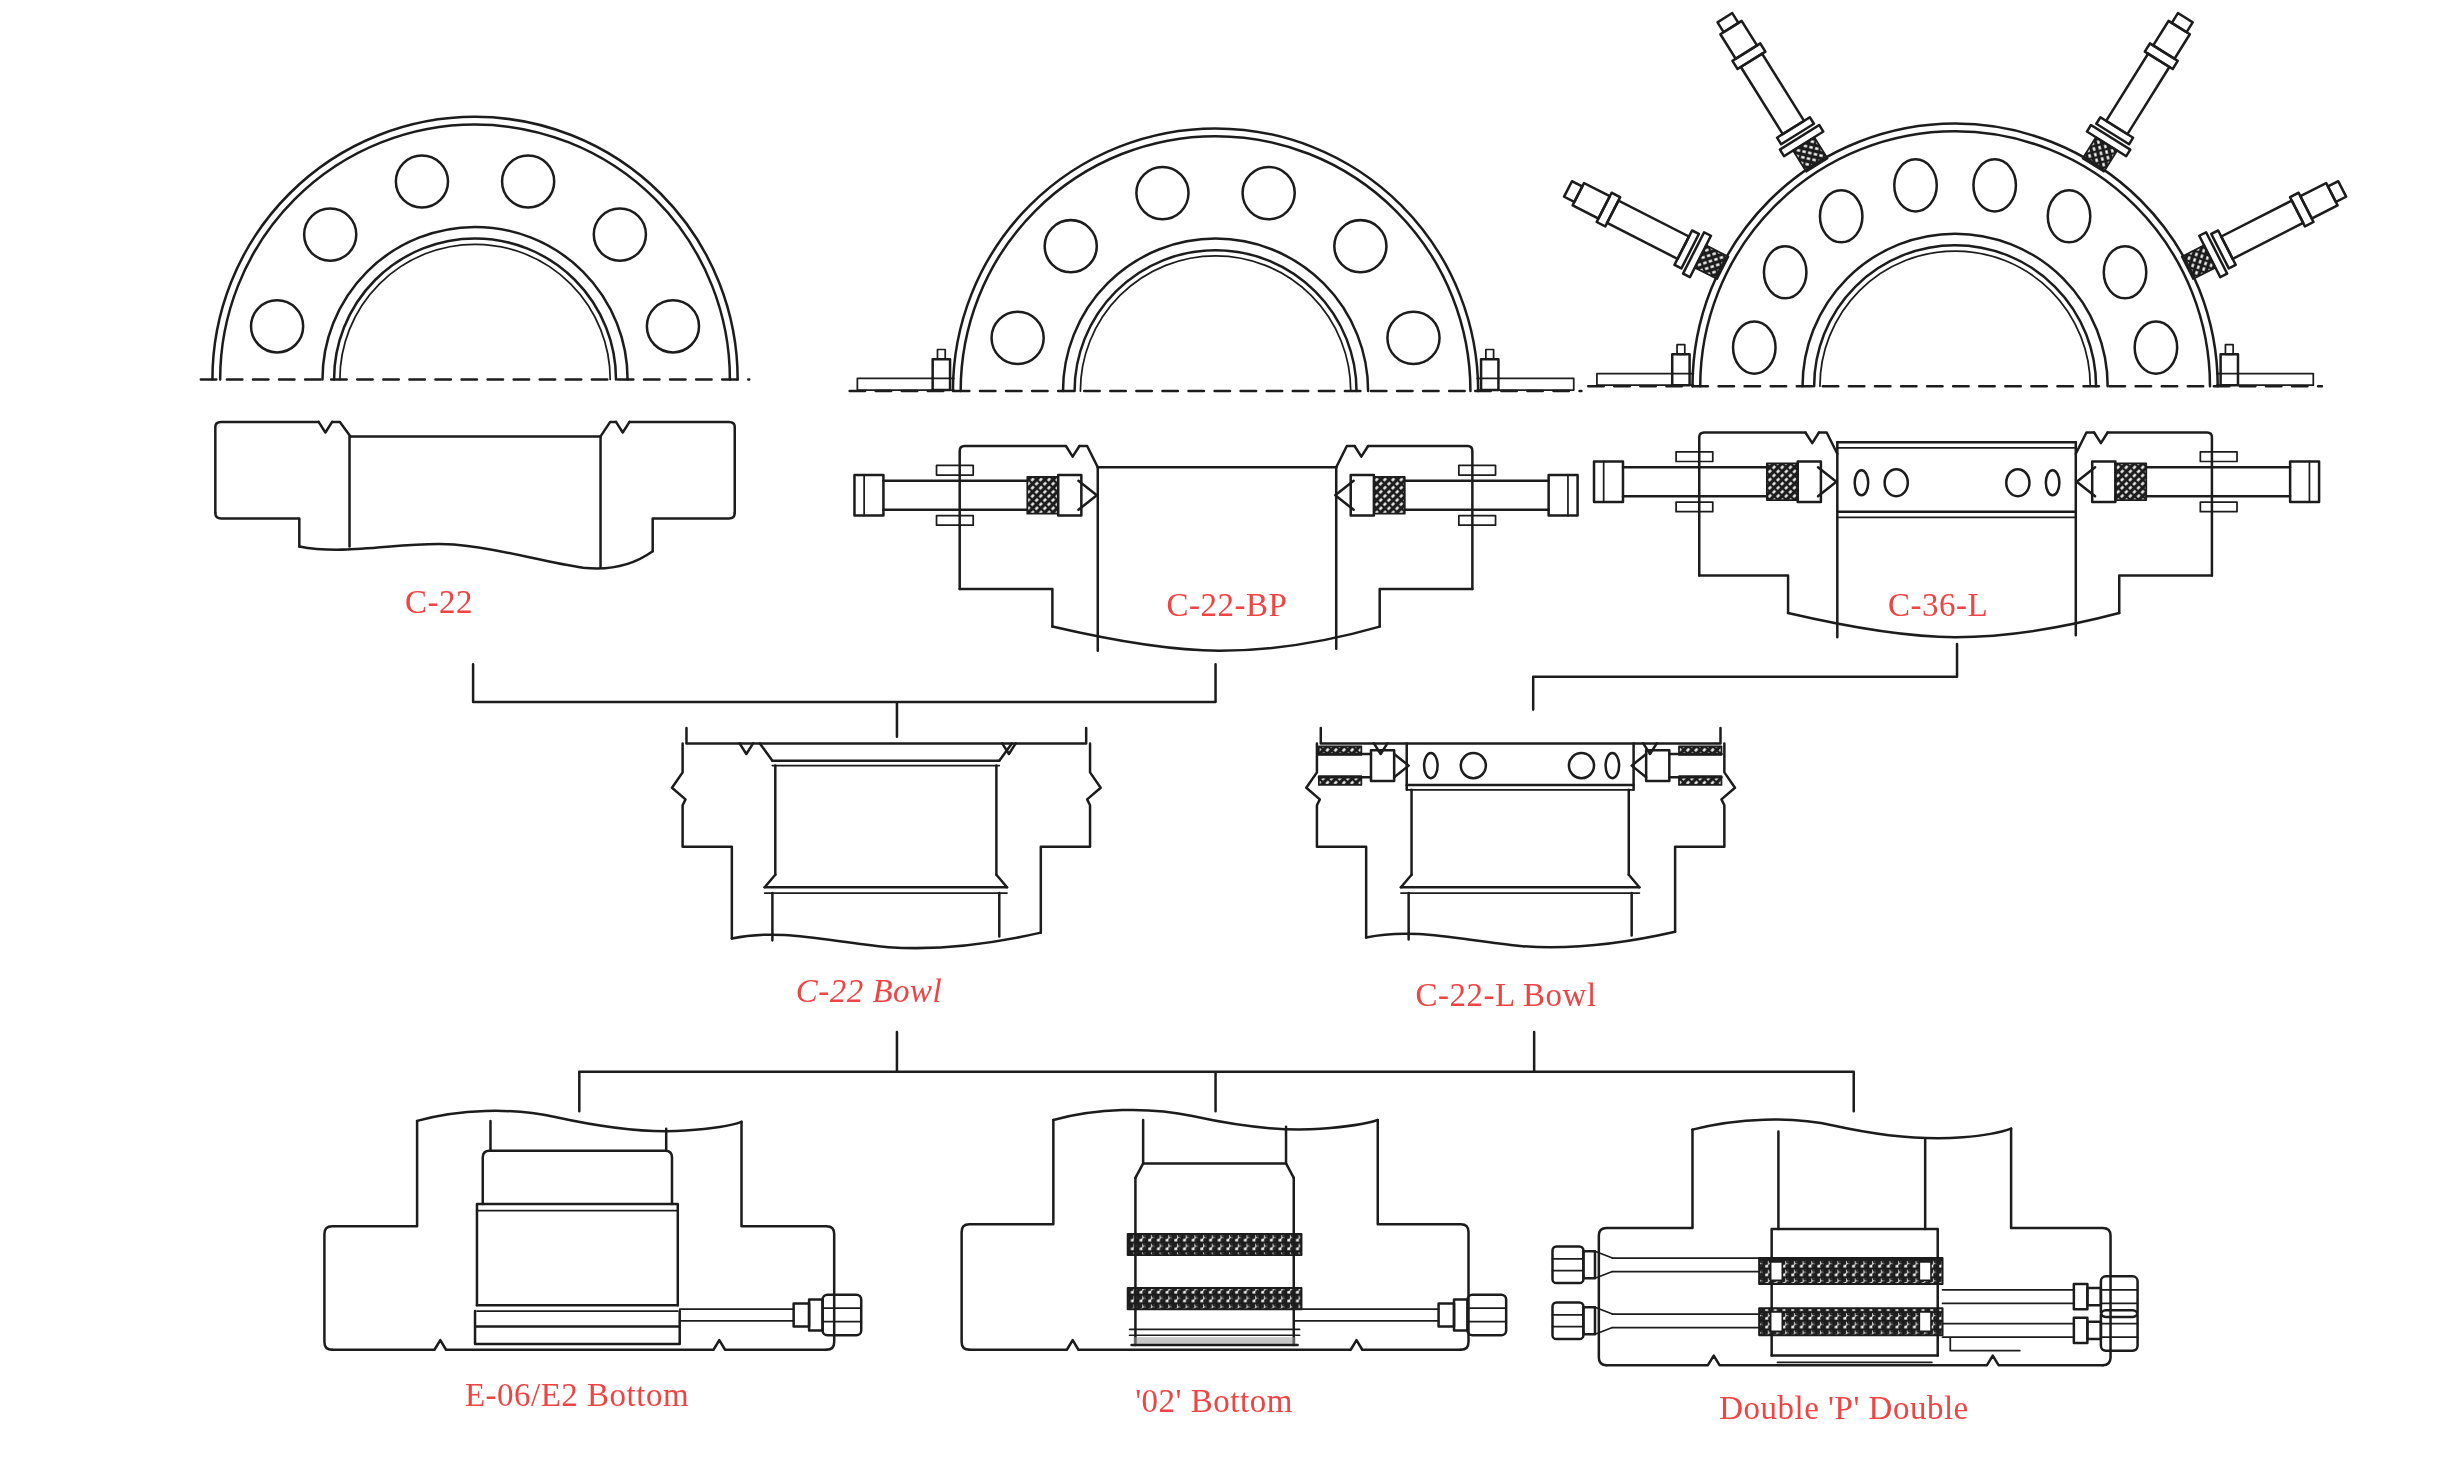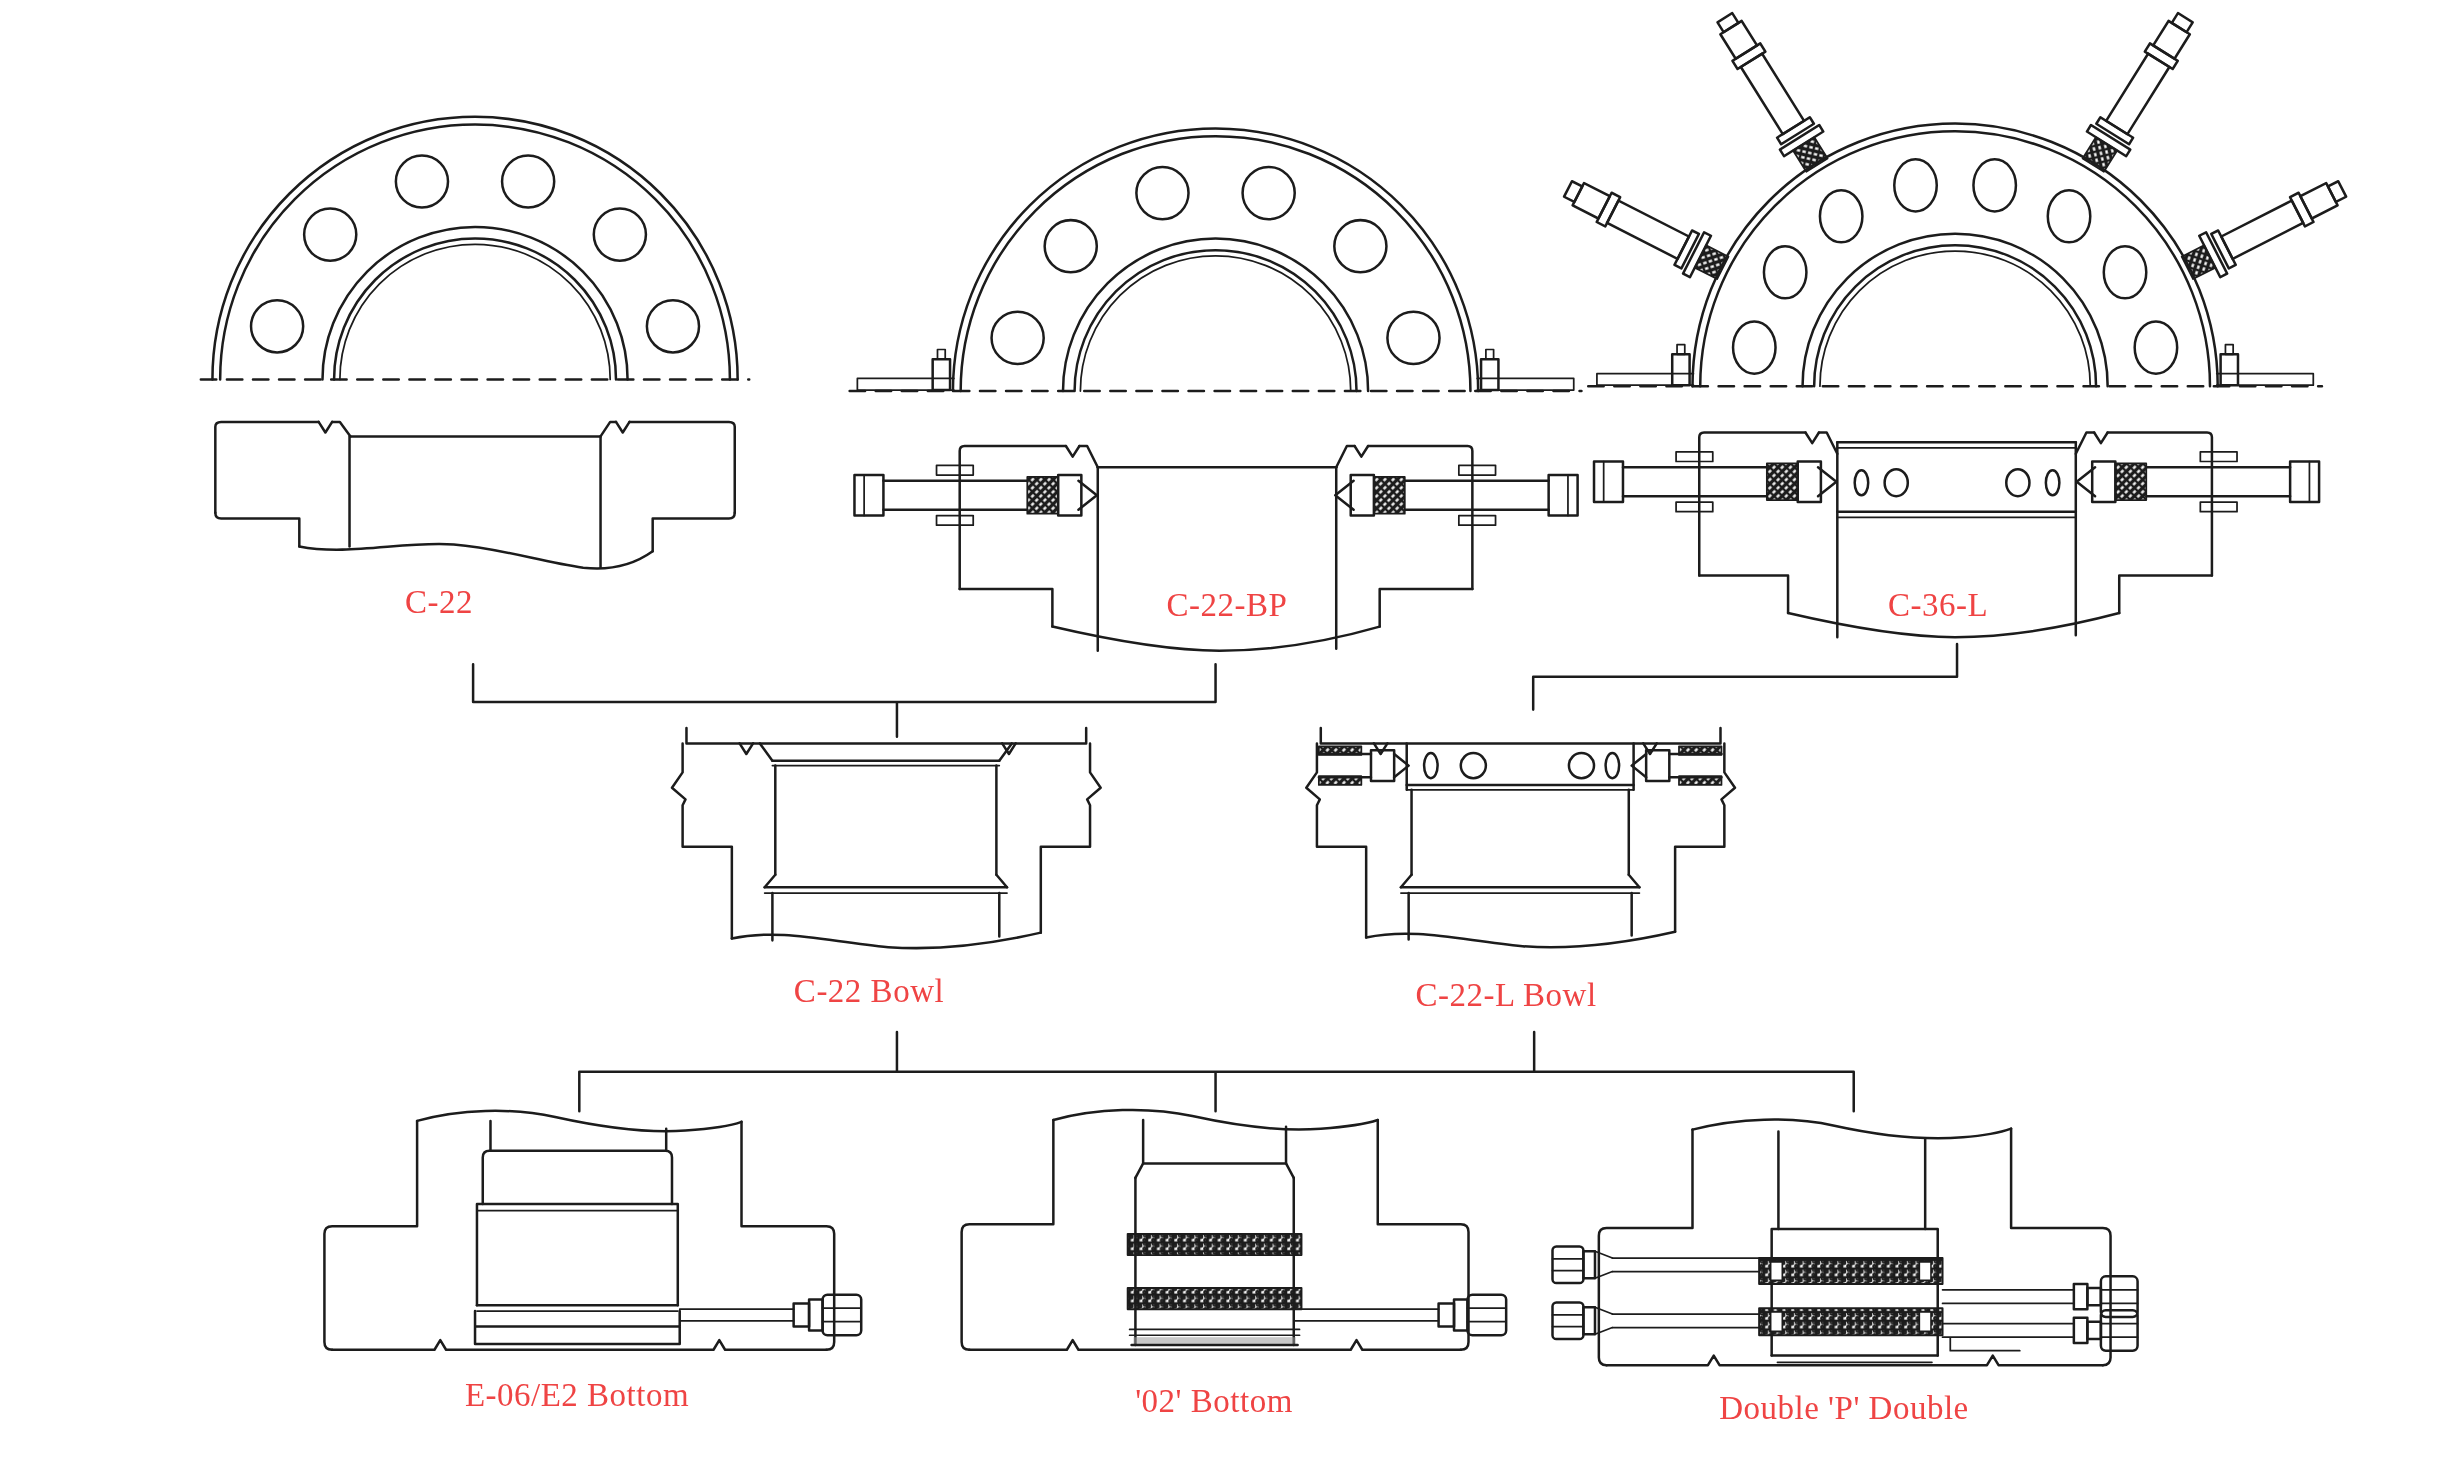--- a/index.html
+++ b/index.html
@@ -374,20 +374,20 @@
   <g>
     <path d="M 490,688 V 727 H 1259 V 688 M 929,727 V 763"></path>
     <path d="M 1588,735 V 701 H 2027 V 667"></path>
     <path d="M 600,1151 V 1110 H 1920 V 1151 M 1259,1110 V 1151 M 929,1069 V 1110 M 1589,1069 V 1110"></path>
   </g>
 </svg>
 
 <div class="fig-label" style="left:439px;top:584px;">C-22</div>
 <div class="fig-label" style="left:1195px;top:587px;margin-left:32px;">C-22-BP</div>
 <div class="fig-label" style="left:1938px;top:587px;">C-36-L</div>
-<div class="fig-label" style="left:869px;top:973px;">C-22 Bowl</div>
+<div class="fig-label" style="left:869px;top:973px;font-style:italic;">C-22 Bowl</div>
 <div class="fig-label" style="left:1506px;top:977px;">C-22-L Bowl</div>
 <div class="fig-label" style="left:577px;top:1377px;">E-06/E2 Bottom</div>
 <div class="fig-label" style="left:1214px;top:1383px;">'02' Bottom</div>
 <div class="fig-label" style="left:1844px;top:1390px;">Double 'P' Double</div>
 
 </div>
 
 
 </body></html>

